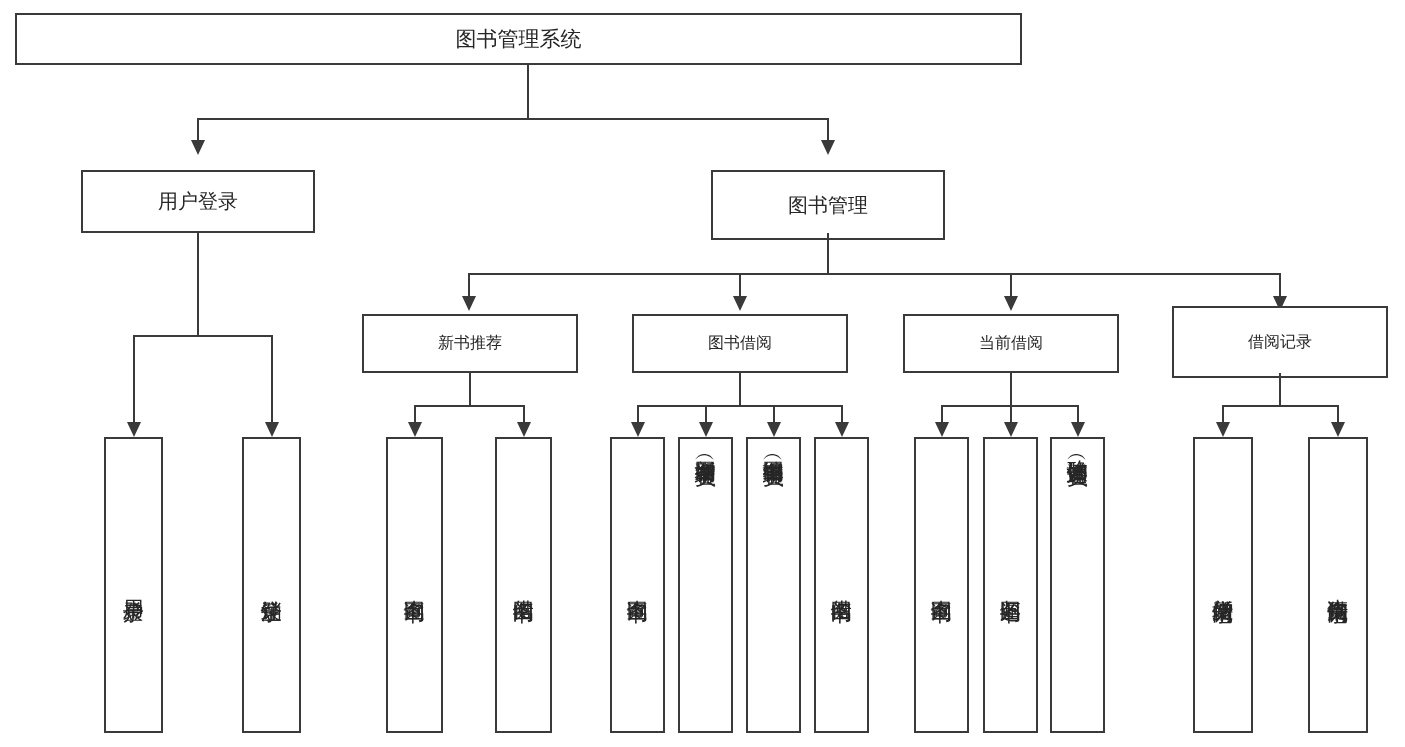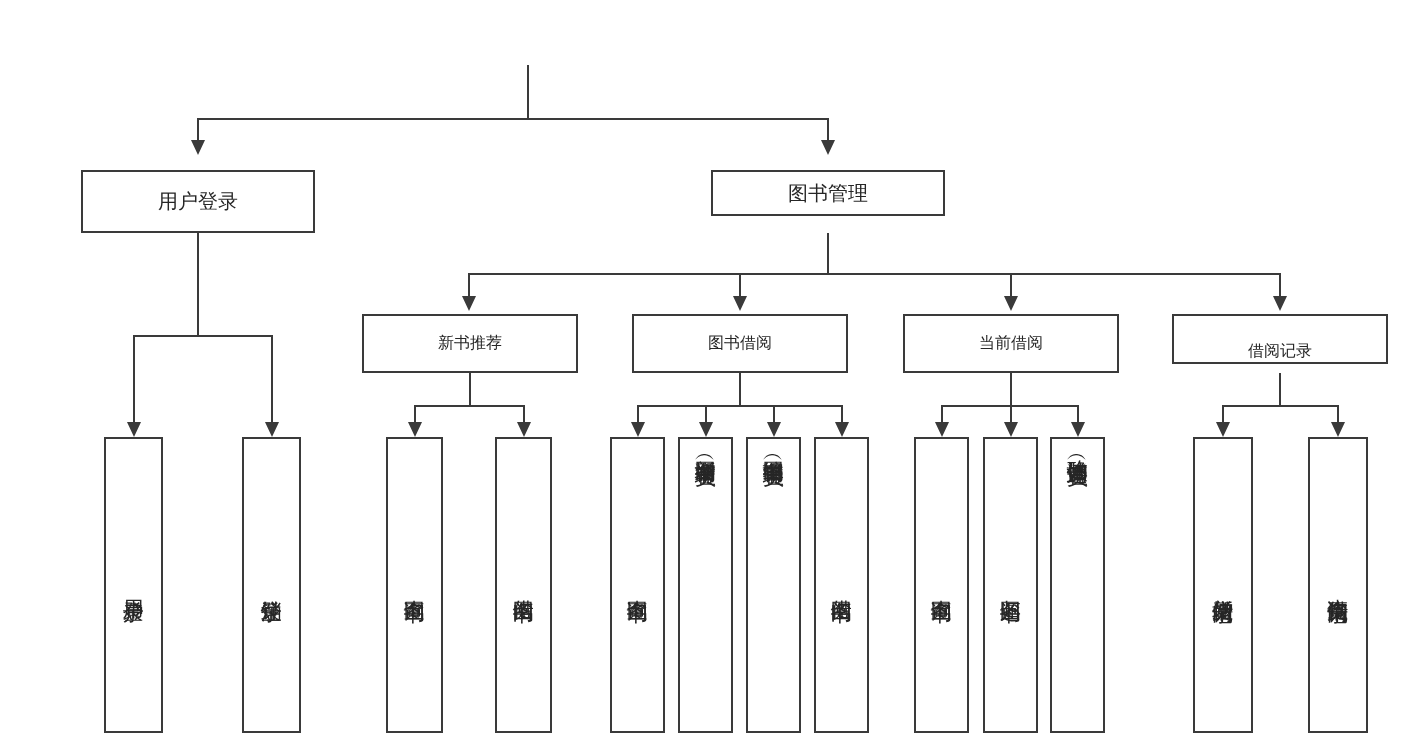--- a/index.html
+++ b/index.html
@@ -68,34 +68,37 @@
     letter-spacing:0.5px;
     user-select:none;
     white-space:nowrap;
   }
 </style>
 </head>
 <body>
 
 <div id="stage">
 
+  <div class="node root" style="left:15px;top:13px;width:1007px;height:52px;">
+    <span>图书管理系统</span>
+  </div>
 
   <div class="v-line" style="left:527px;top:65px;height:53px;"></div>
 
   <div class="h-line" style="left:197px;top:118px;width:632px;"></div>
   <div class="v-line" style="left:197px;top:118px;height:22px;"></div>
   <div class="arrow" style="left:191px;top:140px;"></div>
   <div class="v-line" style="left:827px;top:118px;height:22px;"></div>
   <div class="arrow" style="left:821px;top:140px;"></div>
 
   <div class="node lvl2" style="left:81px;top:170px;width:234px;height:63px;">
     <span>用户登录</span>
   </div>
 
-  <div class="node lvl2" style="left:711px;top:170px;width:234px;height:46px;">
+  <div class="node lvl2" style="left:711px;top:170px;width:234px;height:70px;">
     <span>图书管理</span>
   </div>
 
   <div class="v-line" style="left:197px;top:233px;height:102px;"></div>
   <div class="h-line" style="left:133px;top:335px;width:140px;"></div>
   <div class="v-line" style="left:133px;top:335px;height:87px;"></div>
   <div class="arrow" style="left:127px;top:422px;"></div>
   <div class="v-line" style="left:271px;top:335px;height:87px;"></div>
   <div class="arrow" style="left:265px;top:422px;"></div>
 
@@ -112,21 +115,21 @@
 
   <div class="node lvl3" style="left:362px;top:314px;width:216px;height:59px;">
     <span>新书推荐</span>
   </div>
   <div class="node lvl3" style="left:632px;top:314px;width:216px;height:59px;">
     <span>图书借阅</span>
   </div>
   <div class="node lvl3" style="left:903px;top:314px;width:216px;height:59px;">
     <span>当前借阅</span>
   </div>
-  <div class="node lvl3" style="left:1172px;top:314px;width:216px;height:50px;align-items:flex-end;">
+  <div class="node lvl3" style="left:1172px;top:306px;width:216px;height:72px;">
     <span>借阅记录</span>
   </div>
 
   <div class="v-line" style="left:469px;top:373px;height:32px;"></div>
   <div class="h-line" style="left:414px;top:405px;width:111px;"></div>
   <div class="v-line" style="left:414px;top:405px;height:17px;"></div>
   <div class="arrow" style="left:408px;top:422px;"></div>
   <div class="v-line" style="left:523px;top:405px;height:17px;"></div>
   <div class="arrow" style="left:517px;top:422px;"></div>
 

